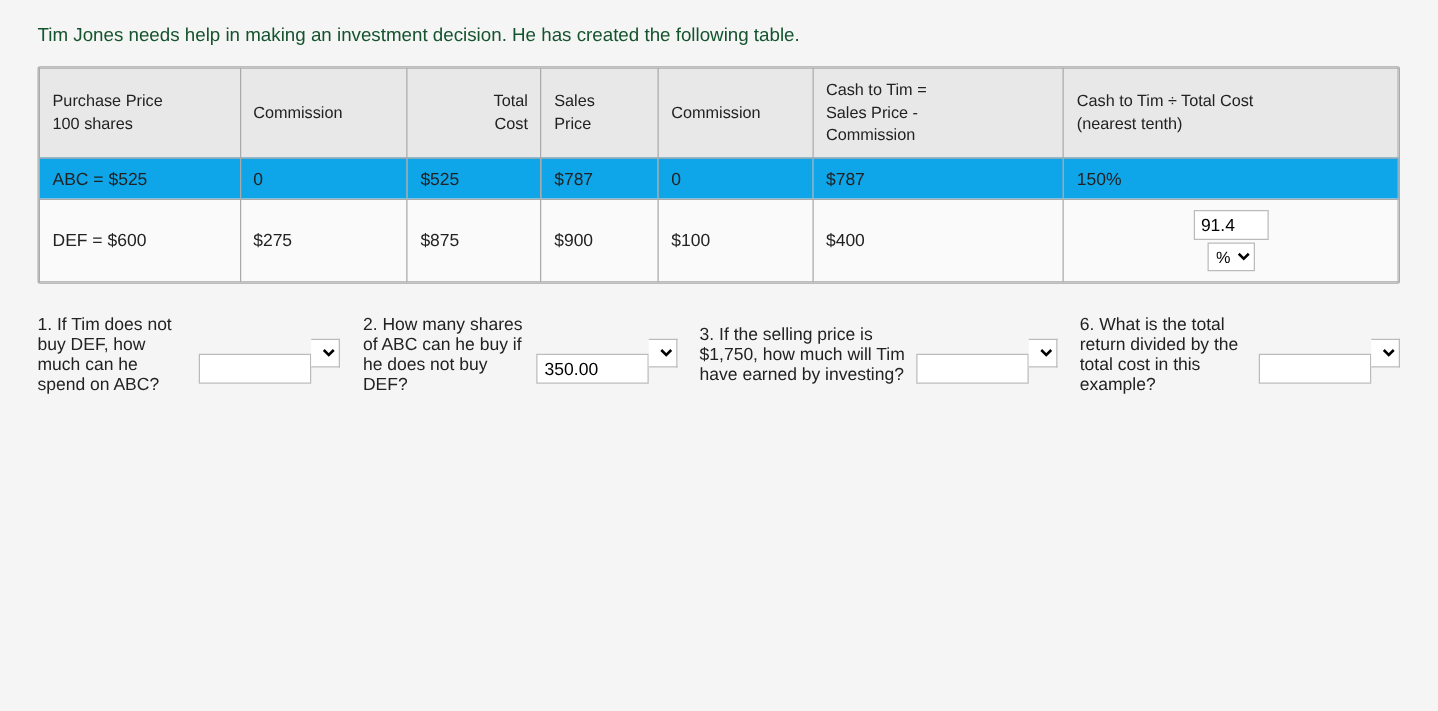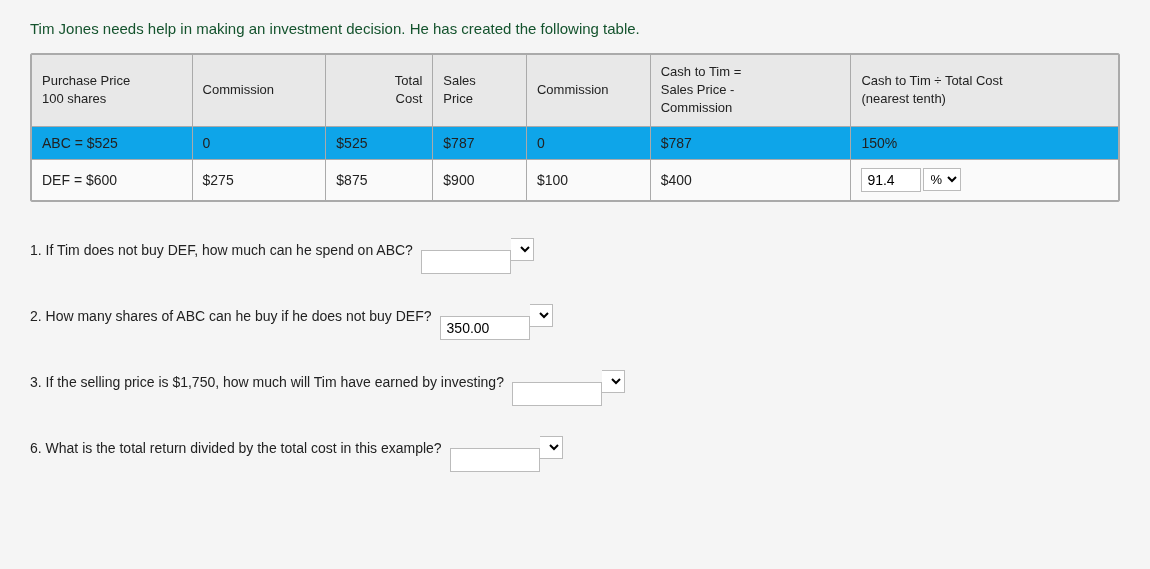--- a/index.html
+++ b/index.html
@@ -43,37 +43,38 @@
       background: #0ea5e9;
       font-size: 14px;
     }
     tbody tr:nth-child(even) td {
       background: #fafafa;
     }
     .last-col-input-wrap {
       display: flex;
       align-items: center;
       gap: 2px;
+      flex-direction: column;
     }
     .last-col-input-wrap input {
       width: 60px;
       border: 1px solid #bbb;
       padding: 3px 5px;
       font-size: 14px;
       background: #fff;
     }
     .last-col-input-wrap select {
       border: 1px solid #bbb;
       background: #fff;
       font-size: 13px;
       padding: 2px 2px;
     }
     .questions {
       display: flex;
-      flex-direction: column;
+      flex-direction: row;
       gap: 18px;
     }
     .question-row {
       display: flex;
       align-items: center;
       gap: 8px;
       font-size: 14px;
     }
     .question-row input[type="text"] {
       width: 90px;

